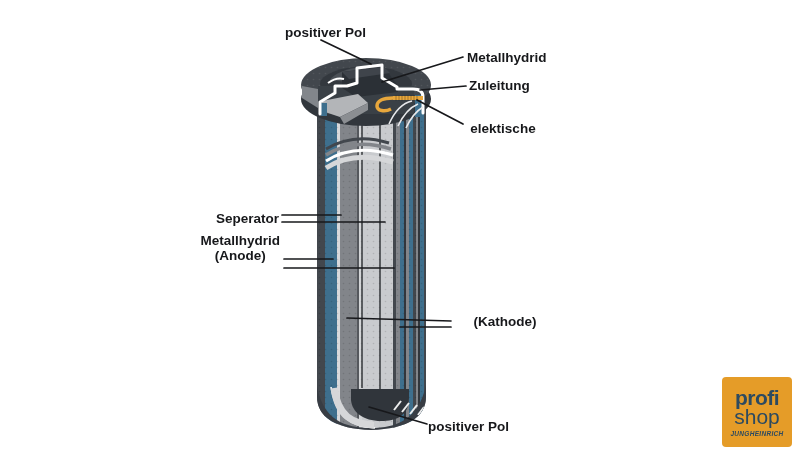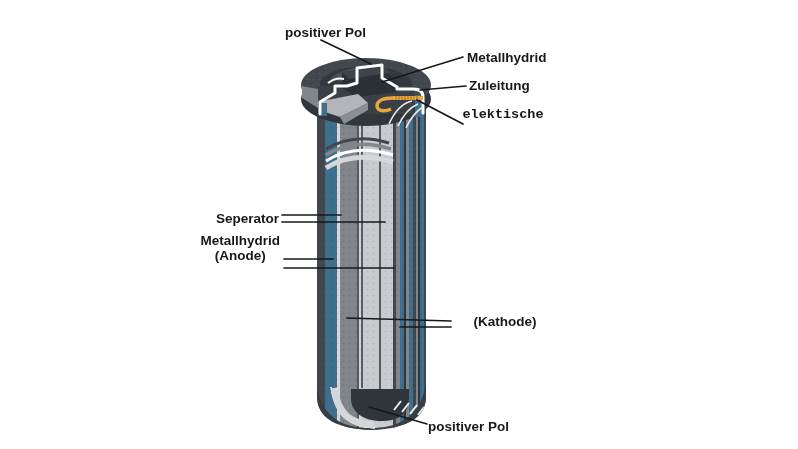--- a/index.html
+++ b/index.html
@@ -10,21 +10,21 @@
   .stage svg{position:absolute;left:0;top:0;}
   .lbl{
     position:absolute;font-weight:bold;font-size:13.5px;line-height:15px;
     color:#17181b;white-space:nowrap;
   }
   .lbl.center{text-align:center;}
   .lbl.right{text-align:right;}
   #lbl-positive{top:25px;right:432px;}
   #lbl-gummi{left:467px;top:50px;}
   #lbl-dichtung{left:469px;top:78px;}
-  #lbl-elektrische{left:455px;top:107px;width:96px;font-family:Liberation Mono, monospace;}
+  #lbl-elektrische{left:455px;top:121px;width:96px;}
   #lbl-seperator{top:211px;right:519px;}
   #lbl-metall{top:233px;right:518px;}
   #lbl-nickel{left:455px;top:314px;width:100px;}
   #lbl-negativ{left:428px;top:419px;}
   .logo{
     position:absolute;left:722px;top:377px;width:70px;height:70px;
     background:var(--logo-bg,#e59c28);border-radius:4px;
     display:flex;flex-direction:column;align-items:center;justify-content:center;
     color:var(--logo-text,#2c4a60);
   }
@@ -180,14 +180,19 @@
     <div>Metallhydrid</div>
     <div>(Anode)</div>
   </div>
 
   <div class="lbl center" id="lbl-nickel">
     <div>(Kathode)</div>
   </div>
 
   <div class="lbl" id="lbl-negativ">positiver Pol</div>
 
+  <div class="logo">
+    <div class="logo-l1">profi</div>
+    <div class="logo-l2">shop</div>
+    <div class="logo-l3">JUNGHEINRICH</div>
+  </div>
 
 </div>
 
 </body></html>

